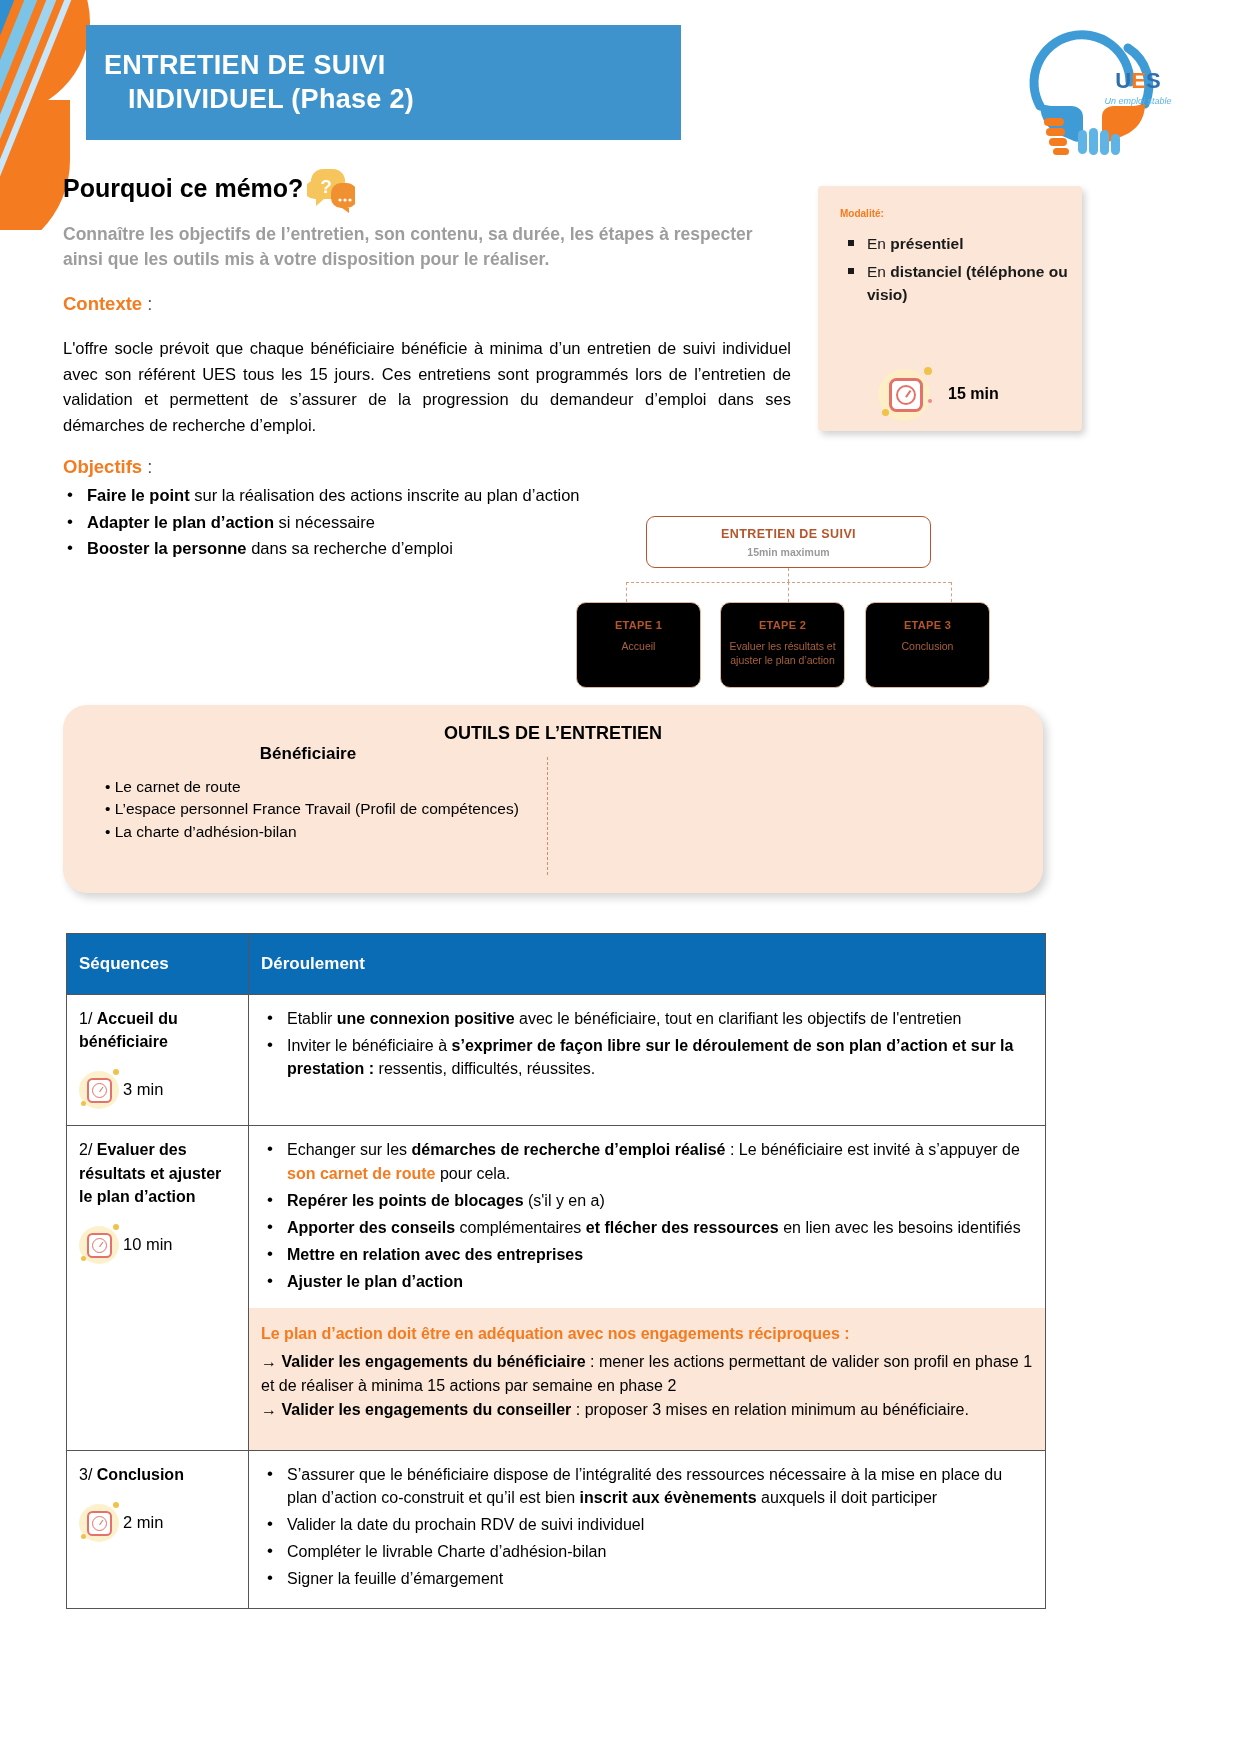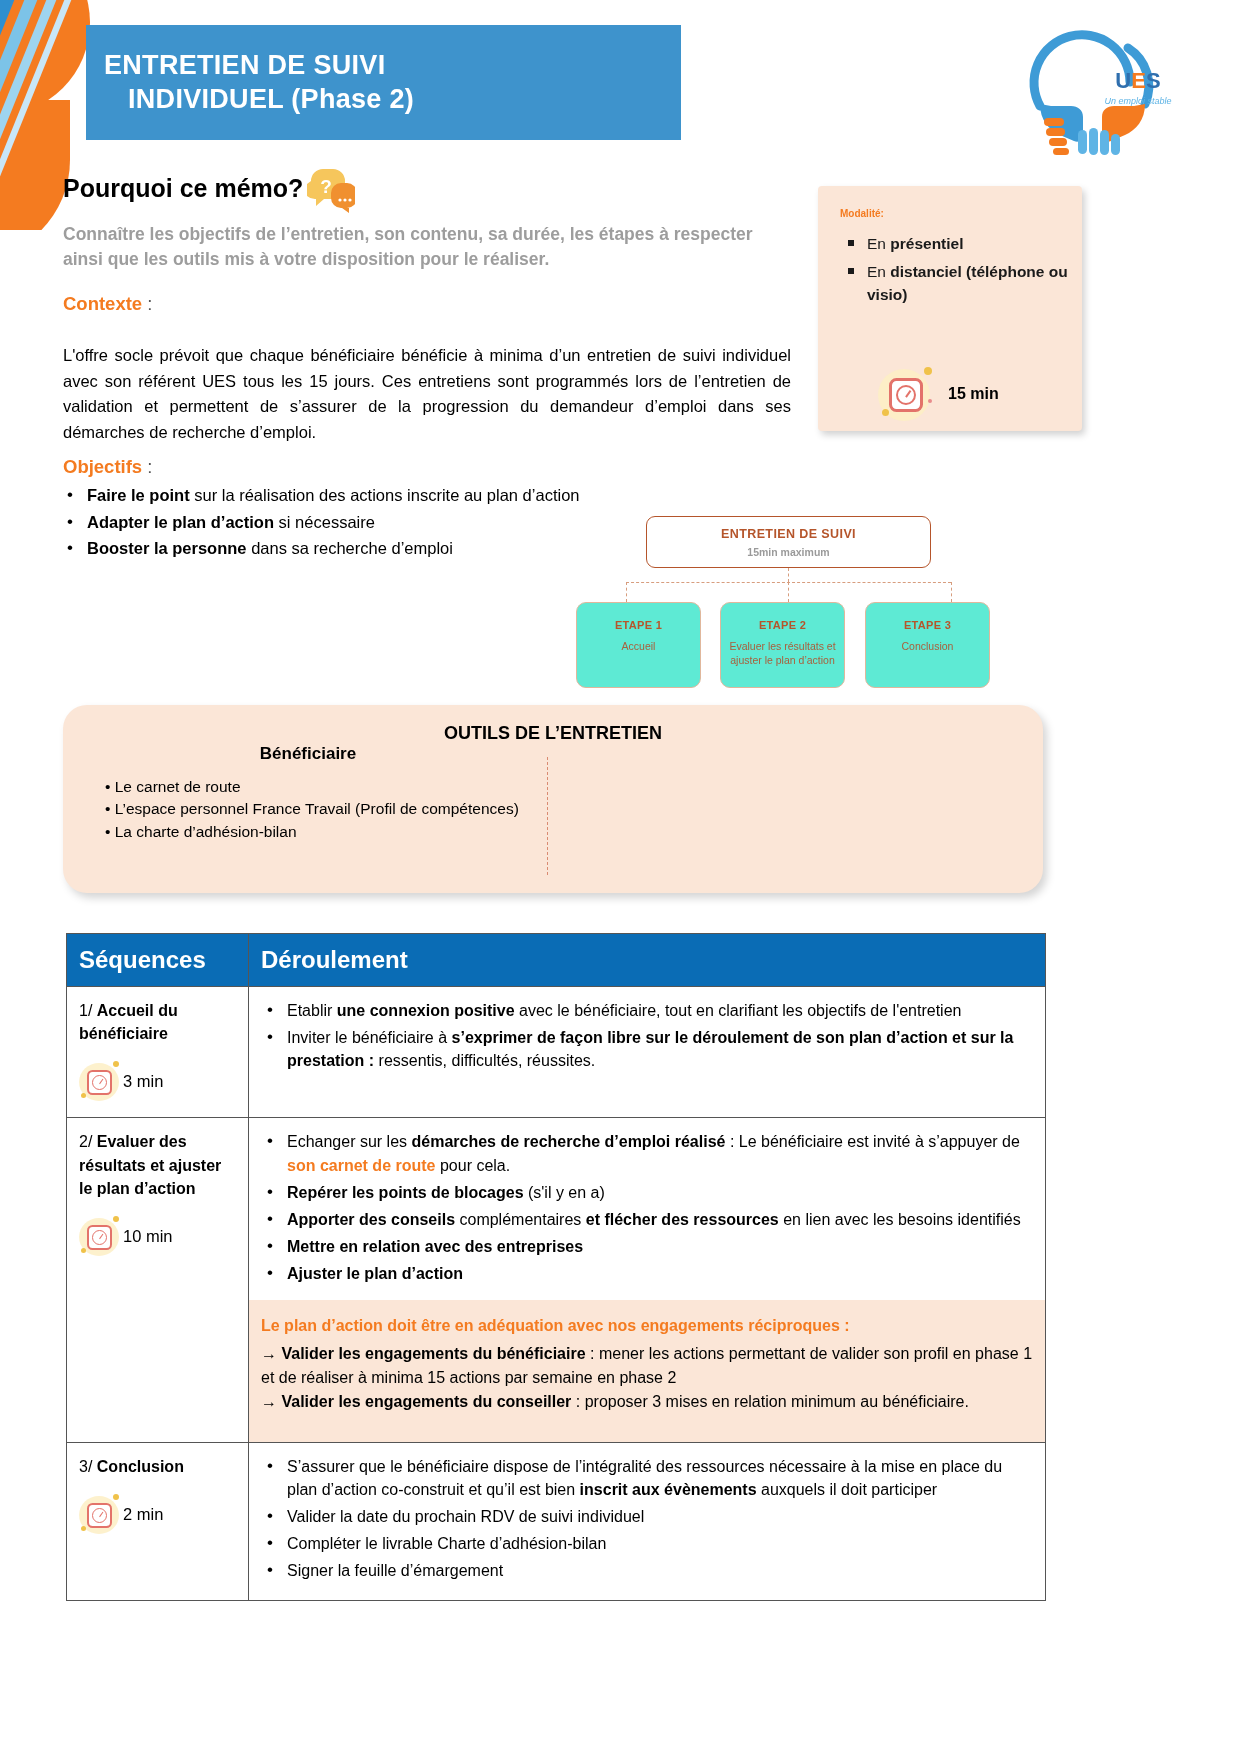--- a/index.html
+++ b/index.html
@@ -72,21 +72,21 @@
     font-size: 17.5px; font-weight: bold; line-height: 1.45; color: #9d9d9d;
   }
 
   .label-contexte {
     position: absolute; left: 63px; top: 293px;
     font-size: 18.5px; font-weight: bold; color: #f47b20;
   }
   .label-contexte .colon { color: #555; font-weight: normal; }
 
   .contexte-body {
-    position: absolute; left: 63px; top: 343px; width: 728px;
+    position: absolute; left: 63px; top: 336px; width: 728px;
     font-size: 16.5px; line-height: 1.55; text-align: justify;
   }
 
   .label-objectifs {
     position: absolute; left: 63px; top: 456px;
     font-size: 18.5px; font-weight: bold; color: #f47b20;
   }
   .label-objectifs .colon { color: #555; font-weight: normal; }
 
   .objectifs-list {
@@ -161,21 +161,21 @@
   }
   .flow .drop {
     position: absolute; top: 74px; width: 0; height: 20px;
     border-left: 1.3px dashed #d79d7e;
   }
   .flow .drop.d1 { left: 58px; }
   .flow .drop.d2 { left: 220px; }
   .flow .drop.d3 { left: 383px; }
   .etape {
     position: absolute; top: 94px; width: 125px; height: 86px;
-    border: 1.4px solid #e0b79c; border-radius: 10px; background: #5eead4;
+    border: 1.4px solid #e0b79c; border-radius: 10px; background: #000000;
     padding: 16px 8px 0; text-align: center;
   }
   .etape.e1 { left: 8px; }
   .etape.e2 { left: 152px; }
   .etape.e3 { left: 297px; }
   .etape .tit { color: #b5552b; font-weight: bold; font-size: 11px; letter-spacing: .3px;}
   .etape .sub { color: #a8603d; font-size: 10.5px; line-height: 1.35; margin-top: 8px;}
 
   
   .outils {
@@ -198,22 +198,22 @@
     position: absolute; left: 547px; top: 757px; height: 118px; width: 0;
     border-left: 1.6px dashed #d98b72;
   }
 
   
   table.seq {
     position: absolute; left: 66px; top: 933px;
     width: 980px; border-collapse: collapse; table-layout: fixed;
   }
   table.seq th {
-    background: #0a6cb5; color: #fff; font-size: 24px; font-weight: bold;
-    text-align: left; padding: 12px 12px; border: 1px solid #555;
+    background: #0a6cb5; color: #fff; font-size: 17px; font-weight: bold;
+    text-align: left; padding: 20px 12px; border: 1px solid #555;
   }
   table.seq th.c1 { width: 182px; }
   table.seq td {
     border: 1px solid #555; vertical-align: top; padding: 12px 12px 14px;
     font-size: 16px; line-height: 1.45;
   }
   td.seqcell { font-size: 16.5px; line-height: 1.5; }
   td.seqcell .num { font-weight: normal; }
   td.seqcell b { font-weight: bold; }
   .time-row { display: flex; align-items: center; margin-top: 16px; }

